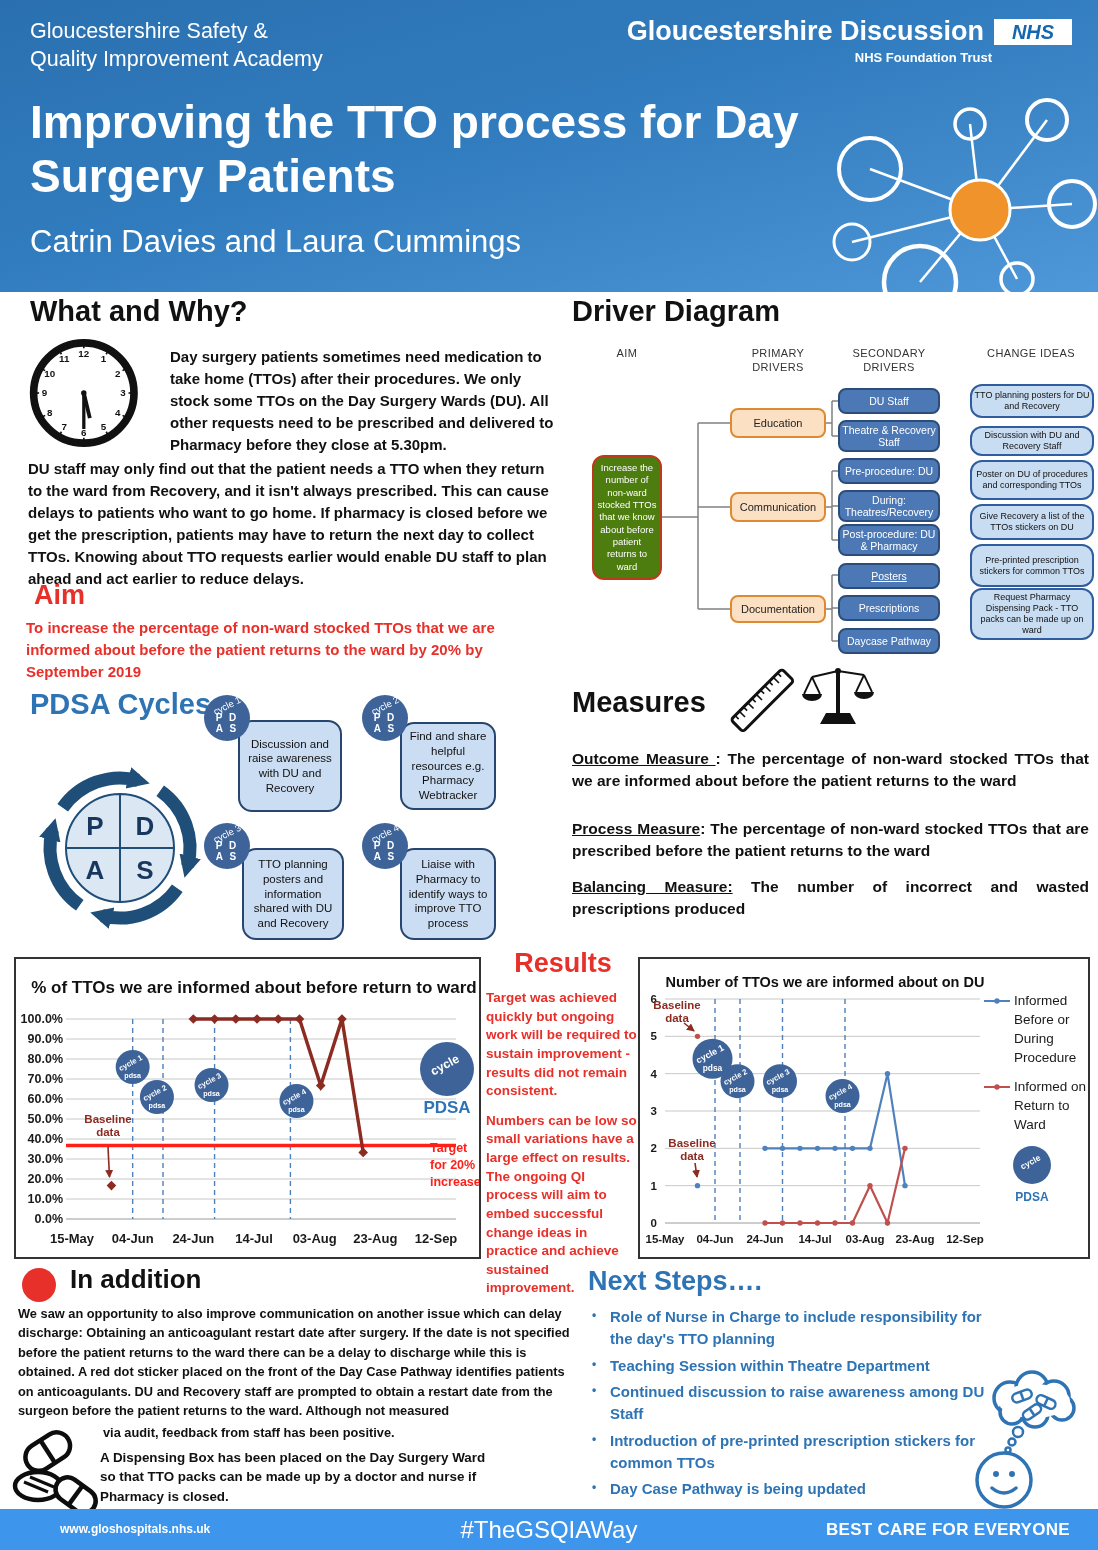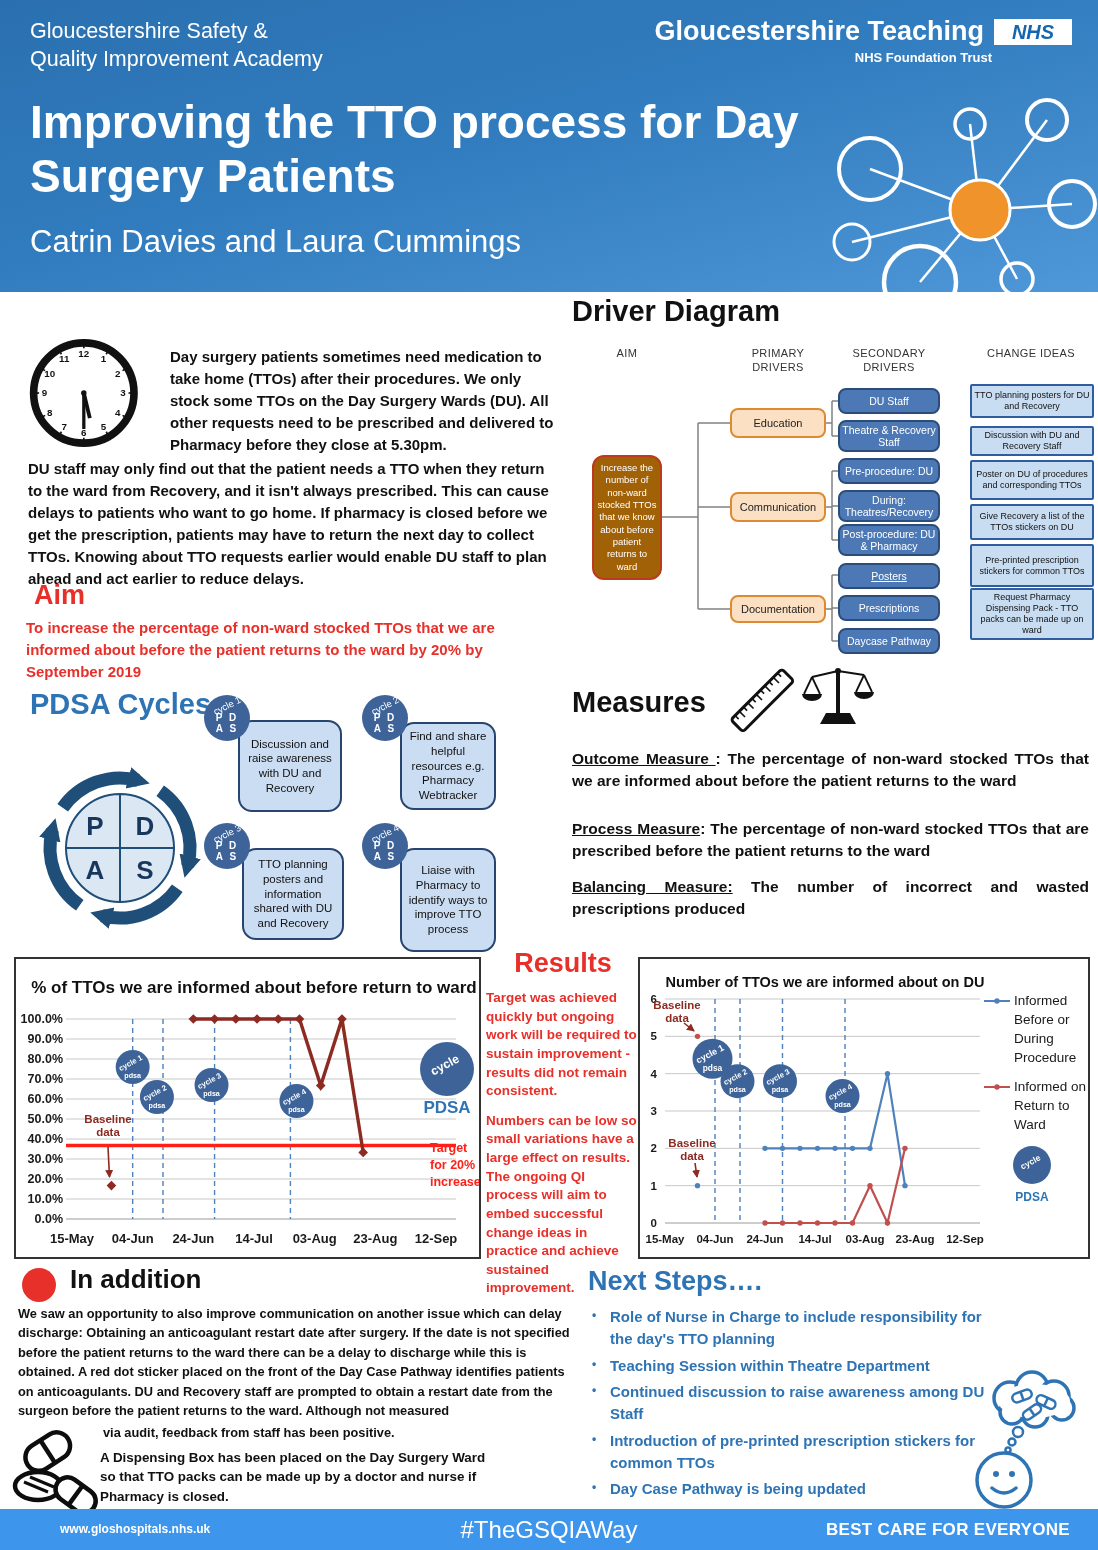--- a/index.html
+++ b/index.html
@@ -24,26 +24,26 @@
   .h2{position:absolute;font-weight:bold;font-size:29px;color:#111}
   .h2.red{color:#E8302A}.h2.blue{color:#2E74B5}
   .btext{position:absolute;font-weight:bold;color:#111;font-size:15px;line-height:1.47}
   .redtext{position:absolute;font-weight:bold;color:#E8302A;font-size:15px;line-height:1.45}
 
   
   #driver-canvas{position:absolute;left:570px;top:340px;width:528px;height:330px}
   .dd-header{position:absolute;top:6px;font-size:11px;letter-spacing:.4px;color:#333;text-align:center;line-height:1.3}
   .dd-box{position:absolute;display:flex;align-items:center;justify-content:center;text-align:center;
           border-radius:8px;line-height:1.15}
-  .dd-aim{position:absolute;left:22px;top:115px;width:70px;height:125px;background:#a16207;border:2.5px solid #BE3A1E;
+  .dd-aim{position:absolute;left:22px;top:115px;width:70px;height:125px;background:#4d7c0f;border:2.5px solid #BE3A1E;
           border-radius:12px;color:#fff;font-size:9.5px;line-height:1.3;display:flex;align-items:center;
           justify-content:center;text-align:center;padding:3px}
   .dd-prim{left:160px;width:96px;background:#FBE0C3;border:2px solid #DD8A33;font-size:11px;color:#222}
   .dd-sec{left:268px;width:102px;background:#4C79B5;border:2px solid #2C4D79;color:#fff;font-size:10.5px}
-  .dd-chg{left:400px;width:124px;background:#C8DCF2;border:2px solid #2F5DA0;border-radius:2px;color:#111;
+  .dd-chg{left:400px;width:124px;background:#C8DCF2;border:2px solid #2F5DA0;border-radius:12px;color:#111;
           font-size:9px;line-height:1.22;padding:2px}
 
   
   #pdsa-cards{position:absolute;left:200px;top:670px;width:330px;height:290px}
   .cycle-box{position:absolute;background:#CBDDF2;border:2px solid #27456F;border-radius:14px;display:flex;
              align-items:center;justify-content:center;text-align:center;font-size:11.5px;color:#111;
              padding:6px;line-height:1.28;z-index:1}
   .cycle-badge{position:absolute;width:46px;height:46px;border-radius:50%;background:#3D6399;color:#fff;z-index:2}
   .cycle-badge .cw{position:absolute;top:5px;left:0;width:100%;text-align:center;font-size:9.5px;transform:rotate(-27deg)}
   .cycle-badge .pd{position:absolute;top:17px;left:0;width:100%;text-align:center;font-size:10px;font-weight:bold;letter-spacing:2px}
@@ -81,21 +81,21 @@
 <body>
 
 <div class="poster">
 
   <div class="hd">
     <div class="hd-academy">
       <div>Gloucestershire Safety &amp;</div>
       <div>Quality Improvement Academy</div>
     </div>
     <div class="hd-trust">
-      <span class="hd-trust-name">Gloucestershire Teaching</span><span class="nhs-box">NHS</span>
+      <span class="hd-trust-name">Gloucestershire Discussion</span><span class="nhs-box">NHS</span>
       <div class="hd-sub">NHS Foundation Trust</div>
     </div>
     <div class="hd-title">Improving the TTO process for Day Surgery Patients</div>
     <div class="hd-authors">Catrin Davies and Laura Cummings</div>
     <svg class="hd-net" width="278" height="210" viewBox="0 0 278 210">
       <g stroke="#fff" stroke-width="2.5">
         <line x1="160" y1="128" x2="50" y2="87"></line>
           <line x1="160" y1="128" x2="150" y2="42"></line>
         <line x1="160" y1="128" x2="227" y2="38"></line>
           <line x1="160" y1="128" x2="252" y2="122"></line>
@@ -109,20 +109,21 @@
         <circle cx="227" cy="38" r="20" stroke-width="4"></circle>
           <circle cx="252" cy="122" r="23" stroke-width="4"></circle>
         <circle cx="32" cy="160" r="18" stroke-width="3"></circle>
           <circle cx="100" cy="200" r="36" stroke-width="4.5"></circle>
         <circle cx="197" cy="197" r="16" stroke-width="3.5"></circle>
       </g>
       <circle cx="160" cy="128" r="30" fill="#F0932B" stroke="#fff" stroke-width="3"></circle>
     </svg>
   </div>
 
+  <div class="h2" style="left:30px;top:295px">What and Why?</div>
   <svg class="abs" style="left:26px;top:336px" width="120" height="114" viewBox="0 0 110 104" id="clock-svg">
     <circle cx="53" cy="52" r="46" fill="#fff" stroke="#111" stroke-width="7"></circle>
     <line x1="53" y1="52" x2="58.5" y2="75" stroke="#111" stroke-width="3.5"></line>
     <line x1="53" y1="52" x2="53" y2="85" stroke="#111" stroke-width="3"></line>
     <circle cx="53" cy="52" r="2.5" fill="#111"></circle>
   <text x="71" y="23.823085463760208" font-size="9" font-family="&quot;Liberation Sans&quot;,sans-serif" font-weight="bold" text-anchor="middle" fill="#111">1</text>
       <line x1="73.5" y1="16.49295844483801" x2="75" y2="13.894882233484694" stroke="#111" stroke-width="1.5"></line>
       <text x="84.17691453623979" y="37" font-size="9" font-family="&quot;Liberation Sans&quot;,sans-serif" font-weight="bold" text-anchor="middle" fill="#111">2</text>
       <line x1="88.50704155516198" y1="31.499999999999996" x2="91.10511776651529" y2="29.999999999999996" stroke="#111" stroke-width="1.5"></line>
       <text x="89" y="55" font-size="9" font-family="&quot;Liberation Sans&quot;,sans-serif" font-weight="bold" text-anchor="middle" fill="#111">3</text>
@@ -239,21 +240,21 @@
         <span class="cw">cycle 2</span>
         <span class="pd">P D</span>
         <span class="as">A S</span>
       </div>
       <div class="cycle-box" style="left: 42px; top: 178px; width: 102px; height: 92px;">TTO planning posters and information shared with DU and Recovery</div>
       <div class="cycle-badge" style="left: 4px; top: 153px;">
         <span class="cw">cycle 3</span>
         <span class="pd">P D</span>
         <span class="as">A S</span>
       </div>
-      <div class="cycle-box" style="left: 200px; top: 178px; width: 96px; height: 104px;">Liaise with Pharmacy to identify ways to improve TTO process</div>
+      <div class="cycle-box" style="left: 200px; top: 178px; width: 96px; height: 92px;">Liaise with Pharmacy to identify ways to improve TTO process</div>
       <div class="cycle-badge" style="left: 162px; top: 153px;">
         <span class="cw">cycle 4</span>
         <span class="pd">P D</span>
         <span class="as">A S</span>
       </div>
     </div>
 
   <div class="h2" style="left:572px;top:686px">Measures</div>
   <svg class="abs" style="left:726px;top:668px" width="72" height="64" viewBox="0 0 72 64" id="ruler-svg">
     <g transform="rotate(-45 36 32)">

